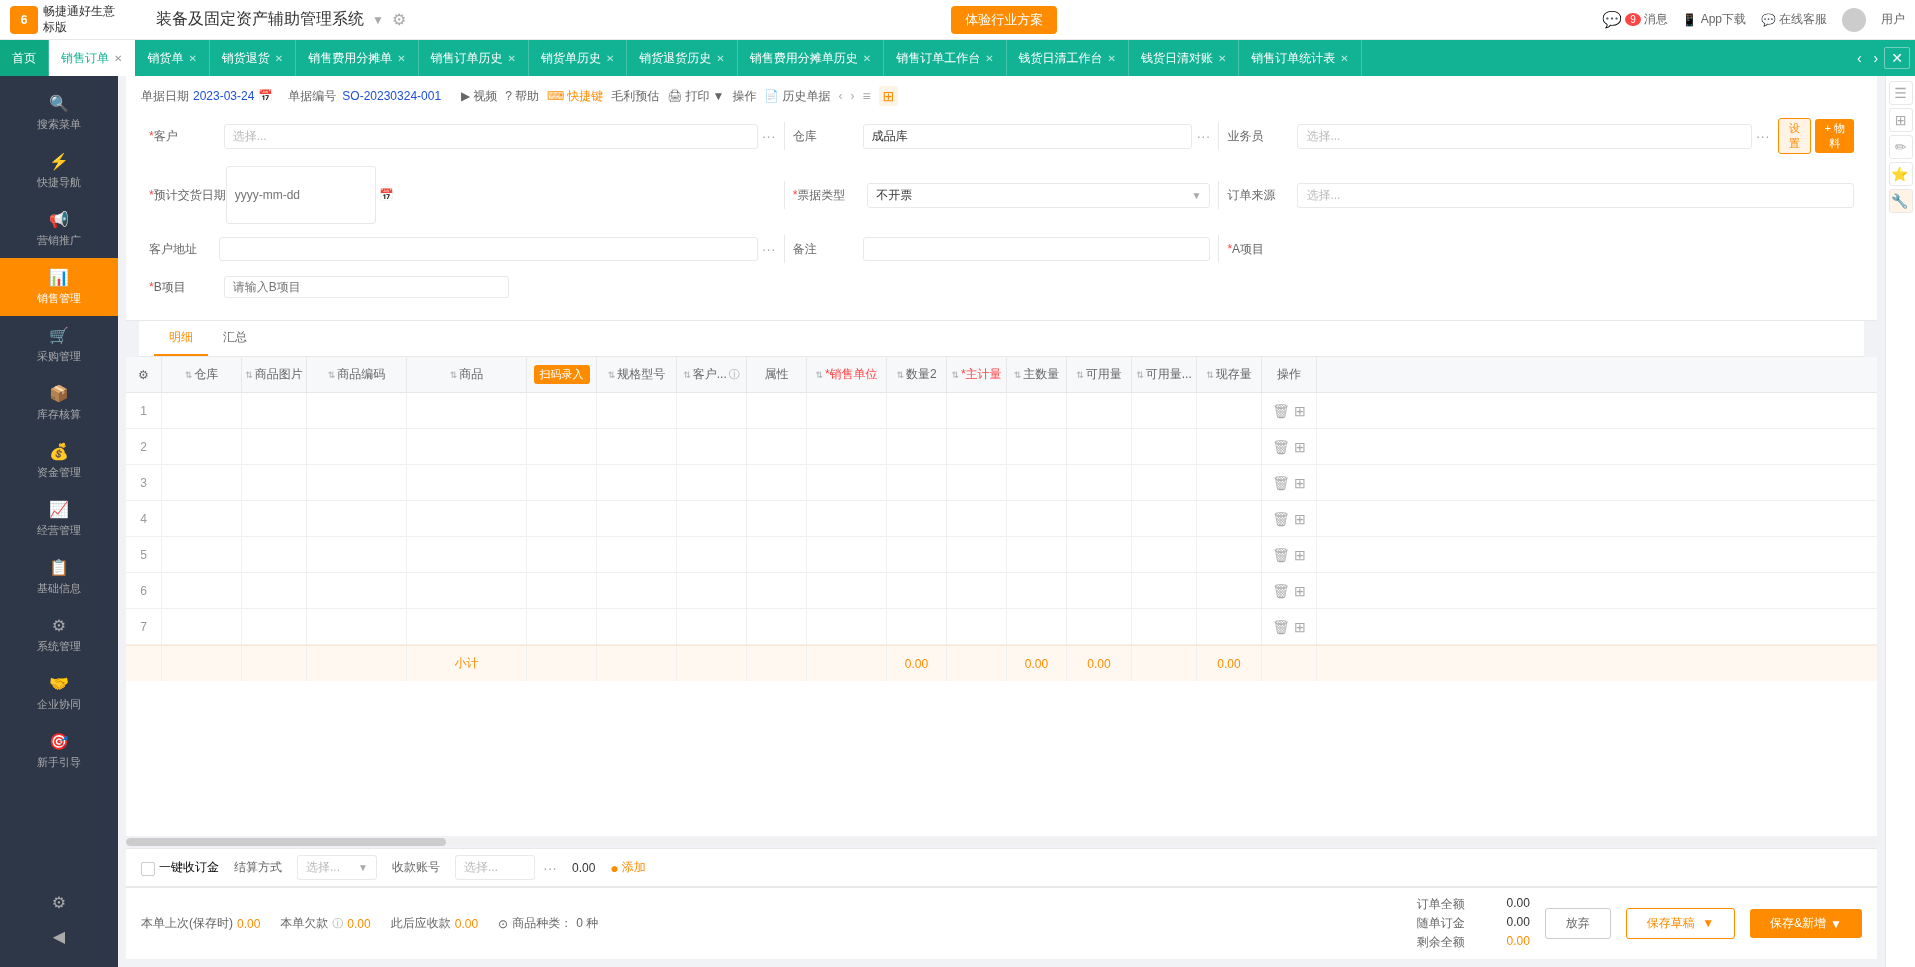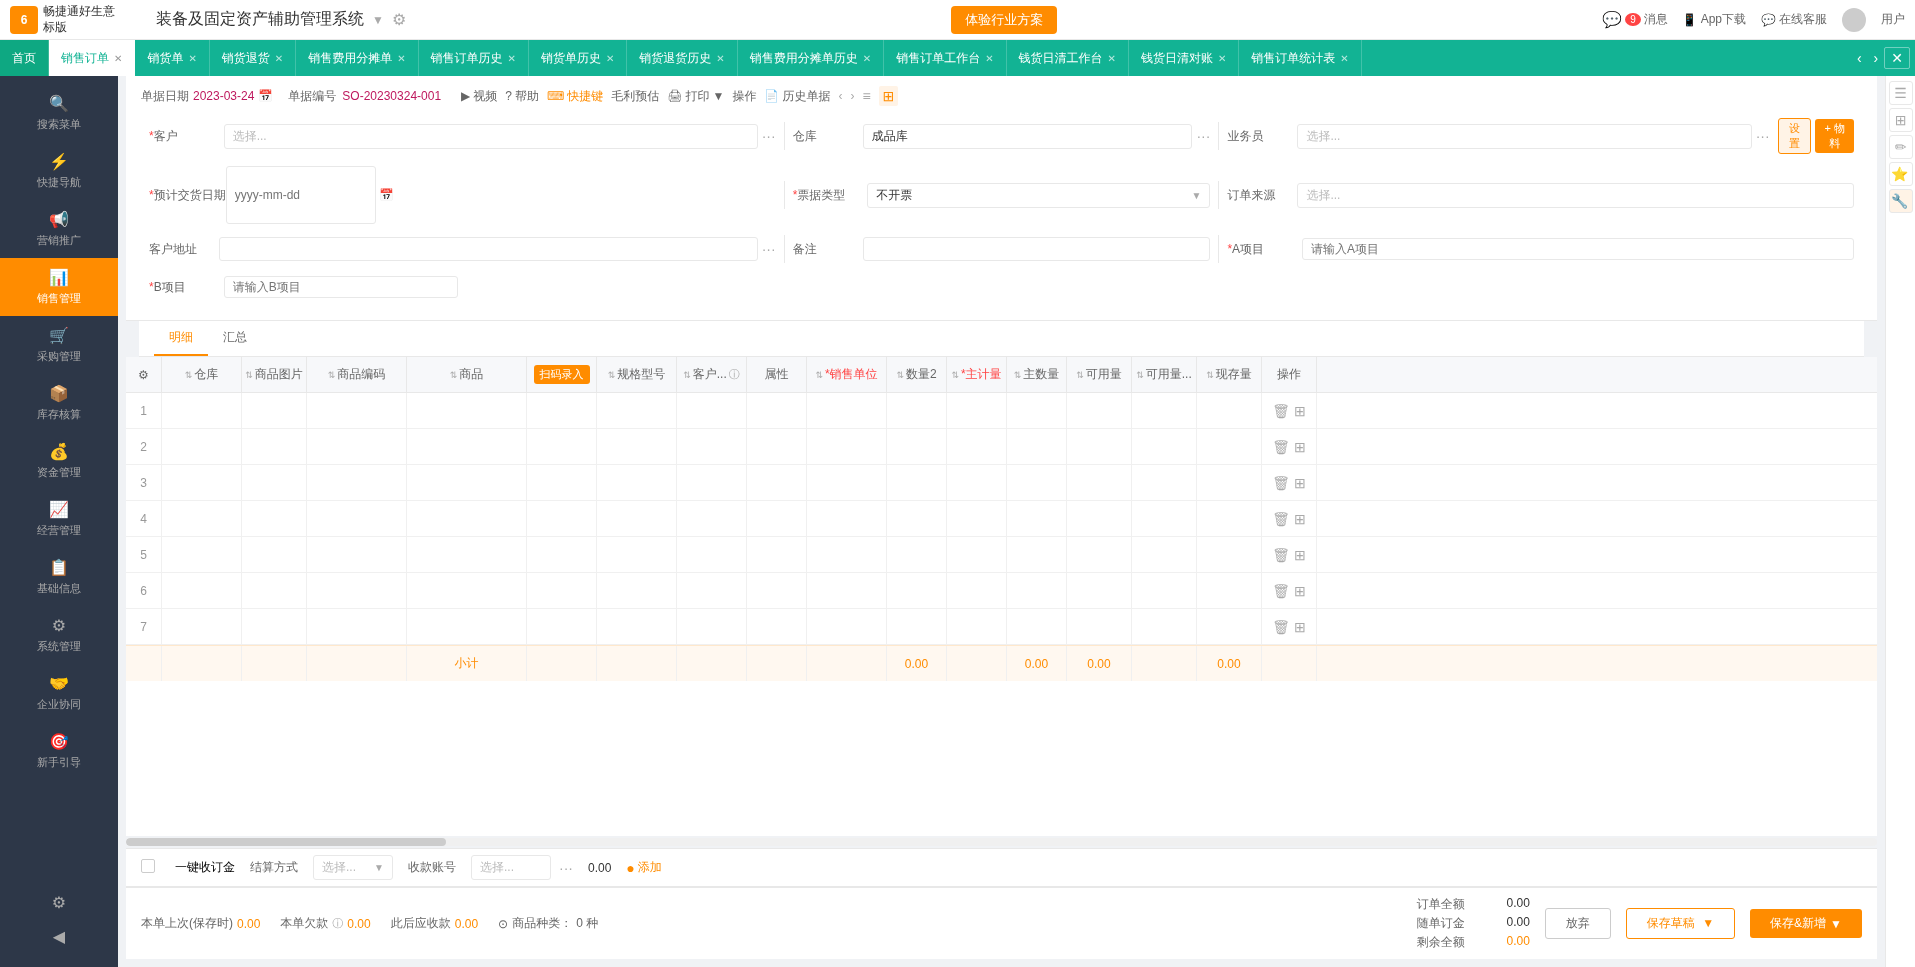--- a/index.html
+++ b/index.html
@@ -39,21 +39,21 @@
     .sidebar-bottom { margin-top: auto; display: flex; flex-direction: column; align-items: center; gap: 5px; padding: 8px 0; width: 100%; }
     .sidebar-icon-btn { color: #aaa; cursor: pointer; padding: 5px; font-size: 16px; }
 
     
     .main-content { flex: 1; background: #f0f2f5; overflow-y: auto; display: flex; flex-direction: column; }
     .form-header { display: flex; align-items: center; gap: 20px; margin-bottom: 10px; justify-content: flex-start; }
     .form-header-left { display: flex; align-items: center; gap: 15px; }
     .form-header-right { display: flex; align-items: center; gap: 8px; font-size: 12px; color: #666; }
     .header-field { display: flex; align-items: center; gap: 6px; }
     .header-label { color: #666; }
-    .header-value { color: #be185d; font-weight: 500; }
+    .header-value { color: #1d4ed8; font-weight: 500; }
     .header-date { display: flex; align-items: center; gap: 4px; }
     .cal-icon { color: #aaa; cursor: pointer; }
     .action-link { color: #666; cursor: pointer; display: flex; align-items: center; gap: 3px; }
     .action-link.orange { color: #ff8c00; }
 
     
     .form-row { display: flex; align-items: center; margin-bottom: 8px; gap: 0; }
     .form-cell { display: flex; align-items: center; flex: 1; min-height: 30px; padding: 2px 8px; }
     .form-cell-label { color: #666; min-width: 70px; }
     .form-input { border: 1px solid #e8e8e8; border-radius: 3px; padding: 3px 8px; color: #333; width: 100%; min-width: 80px; cursor: text; }
@@ -97,21 +97,21 @@
     .col-avail2 { width: 65px; flex-shrink: 0; }
     .col-stock { width: 65px; flex-shrink: 0; }
     .col-ops { width: 55px; flex-shrink: 0; }
 
     
     .subtotal-row { display: flex; background: #fff8f0; border-top: 1px solid #ffe8cc; height: 36px; align-items: center; }
     .subtotal-label { color: #ff8c00; font-weight: 500; }
 
     
     .bottom-bar { background: white; border-top: 1px solid #e8e8e8; padding: 6px 15px; display: flex; align-items: center; gap: 15px; margin: 0 8px; }
-    .checkbox-item { display: flex; align-items: flex-start; gap: 20px; cursor: pointer; }
+    .checkbox-item { display: flex; align-items: flex-end; gap: 4px; cursor: pointer; }
     .cb { width: 14px; height: 14px; border: 1px solid #ccc; border-radius: 2px; cursor: pointer; }
     .add-btn { color: #ff8c00; cursor: pointer; display: flex; align-items: center; gap: 3px; }
 
     
     .footer { background: white; border-top: 2px solid #e8e8e8; padding: 8px 15px; display: flex; align-items: center; justify-content: space-between; margin: 0 8px 8px; }
     .footer-left { display: flex; align-items: center; gap: 20px; font-size: 12px; color: #666; }
     .footer-left span { display: flex; align-items: center; gap: 4px; }
     .footer-right { display: flex; align-items: center; gap: 15px; }
     .order-summary { display: flex; flex-direction: column; gap: 2px; align-items: flex-end; font-size: 12px; }
     .order-summary-row { display: flex; justify-content: space-between; gap: 15px; }
@@ -395,29 +395,28 @@
         </div>
         <div class="divider-v"></div>
         <div class="form-cell" style="flex:1;">
           <span class="form-cell-label">备注</span>
           <div class="form-input" style="cursor:text;min-height:24px;"></div>
         </div>
         <div class="divider-v"></div>
         <div class="form-cell" style="flex:1.5;">
           <span class="req-star">*</span>
           <span class="form-cell-label">A项目</span>
-          <input type="text" class="form-input" style="border: 1px solid rgb(232, 232, 232); border-radius: 3px; padding: 3px 8px;" placeholder="请输入A项目">
         </div>
       </div>
 
       <div class="form-row">
         <div class="form-cell" style="flex:1.5;">
           <span class="req-star">*</span>
           <span class="form-cell-label">B项目</span>
-          <input type="text" class="form-input" style="border: 1px solid rgb(232, 232, 232); border-radius: 3px; padding: 3px 8px; width: 234px;" placeholder="请输入B项目">
+          <input type="text" class="form-input" style="border: 1px solid rgb(232, 232, 232); border-radius: 3px; padding: 3px 8px; width: 285px;" placeholder="请输入B项目">
         </div>
       </div>
     </div>
 
     <div style="background:white;margin:0 21px;border-bottom:1px solid #e8e8e8;">
       <div style="display:flex;padding:0 15px;">
         <div class="content-tab active">明细</div>
         <div class="content-tab">汇总</div>
       </div>
     </div>

